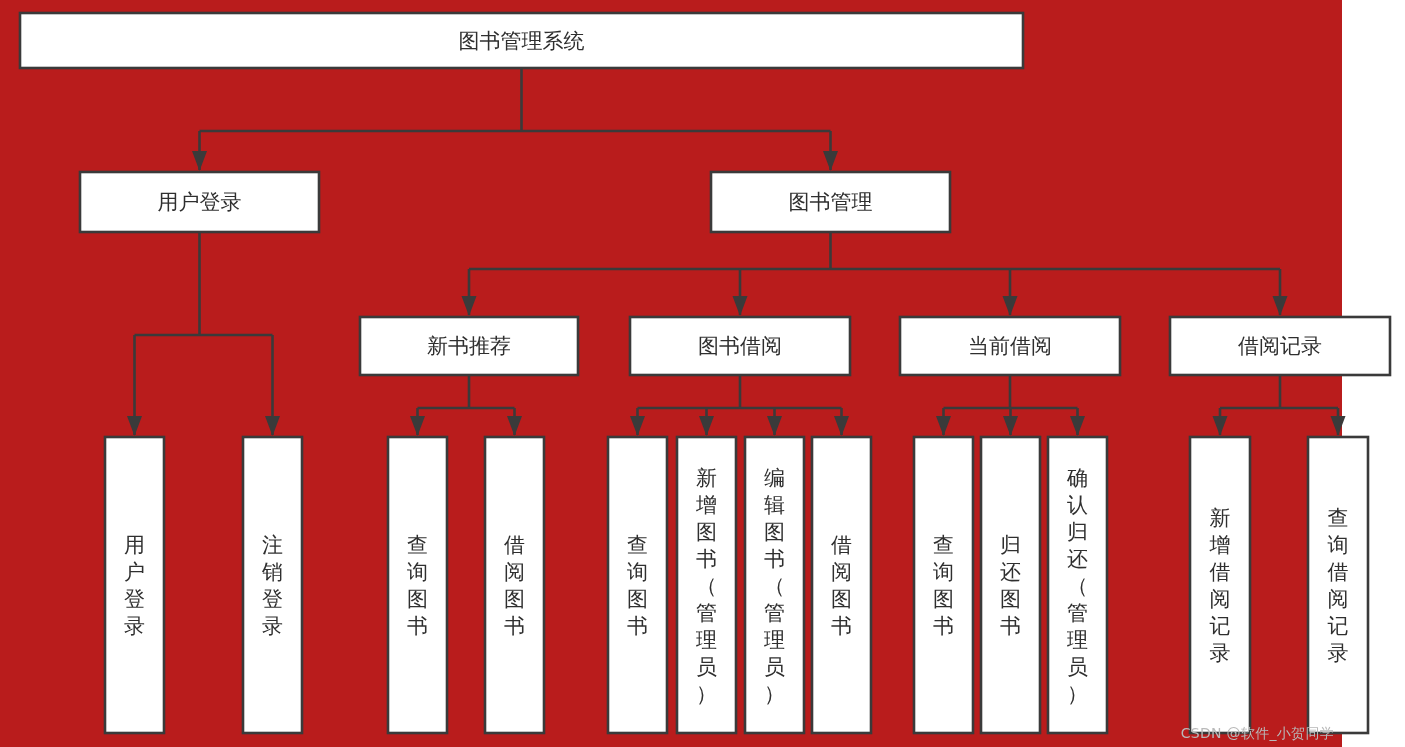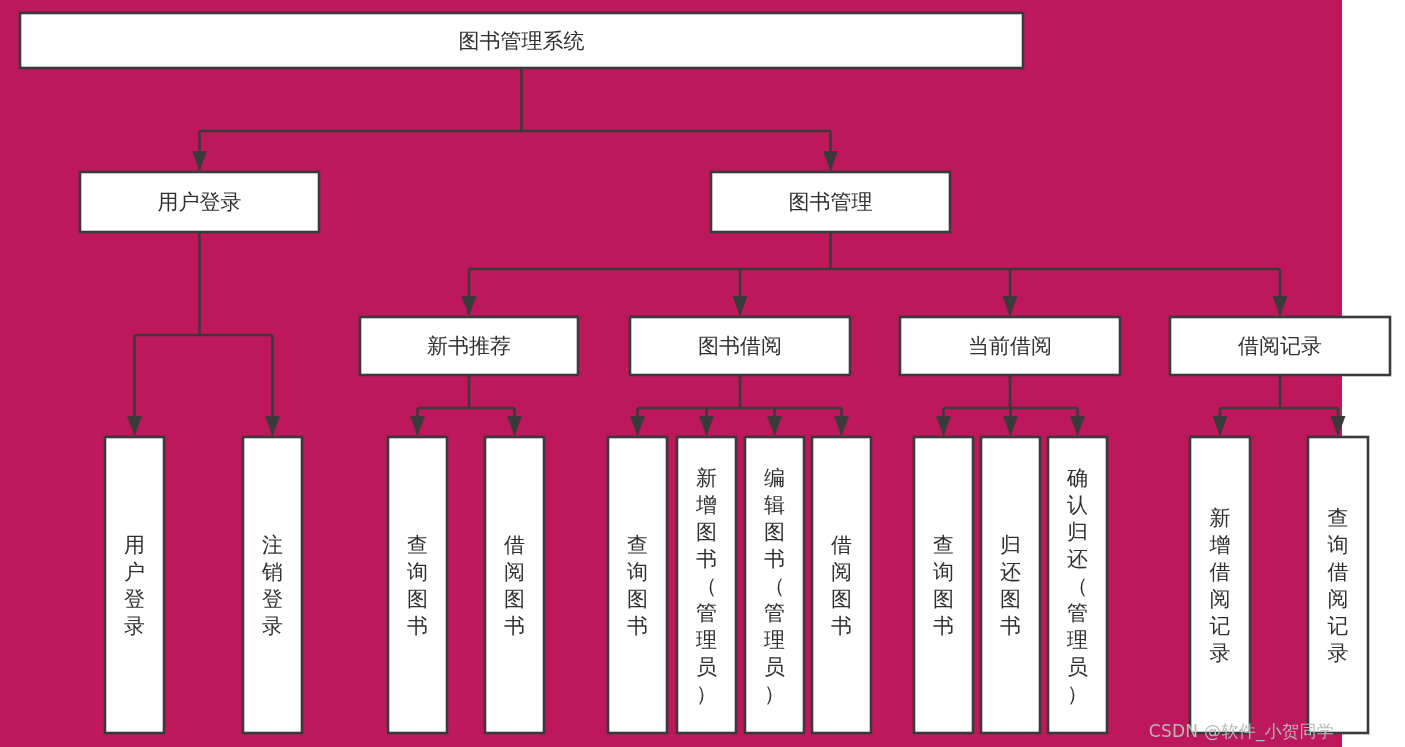--- a/index.html
+++ b/index.html
@@ -11,21 +11,21 @@
   body {
     width: 1405px;
     height: 747px;
     font-family: "DejaVu Sans", "Liberation Sans", sans-serif;
     overflow: hidden;
   }
   #diagram-root {
     position: relative;
     width: 1342px;
     height: 747px;
-    background: #be185d;
+    background: #b91c1c;
   }
   svg.flow-canvas {
     position: absolute;
     top: 0;
     left: 0;
     width: 1405px;
     height: 747px;
     display: block;
   }
   .node-box {
@@ -57,21 +57,21 @@
     text-anchor: middle;
   }
   text.node-label-vertical tspan {
     text-anchor: middle;
   }
   .watermark {
     position: absolute;
     right: 8px;
     bottom: 4px;
     color: #b9b9b9;
-    font-size: 17px;
+    font-size: 14px;
     font-family: "DejaVu Sans", "Liberation Sans", sans-serif;
     letter-spacing: 0.3px;
     white-space: nowrap;
     pointer-events: none;
   }
 </style>
 </head>
 <body>
 
 <div id="diagram-root">

